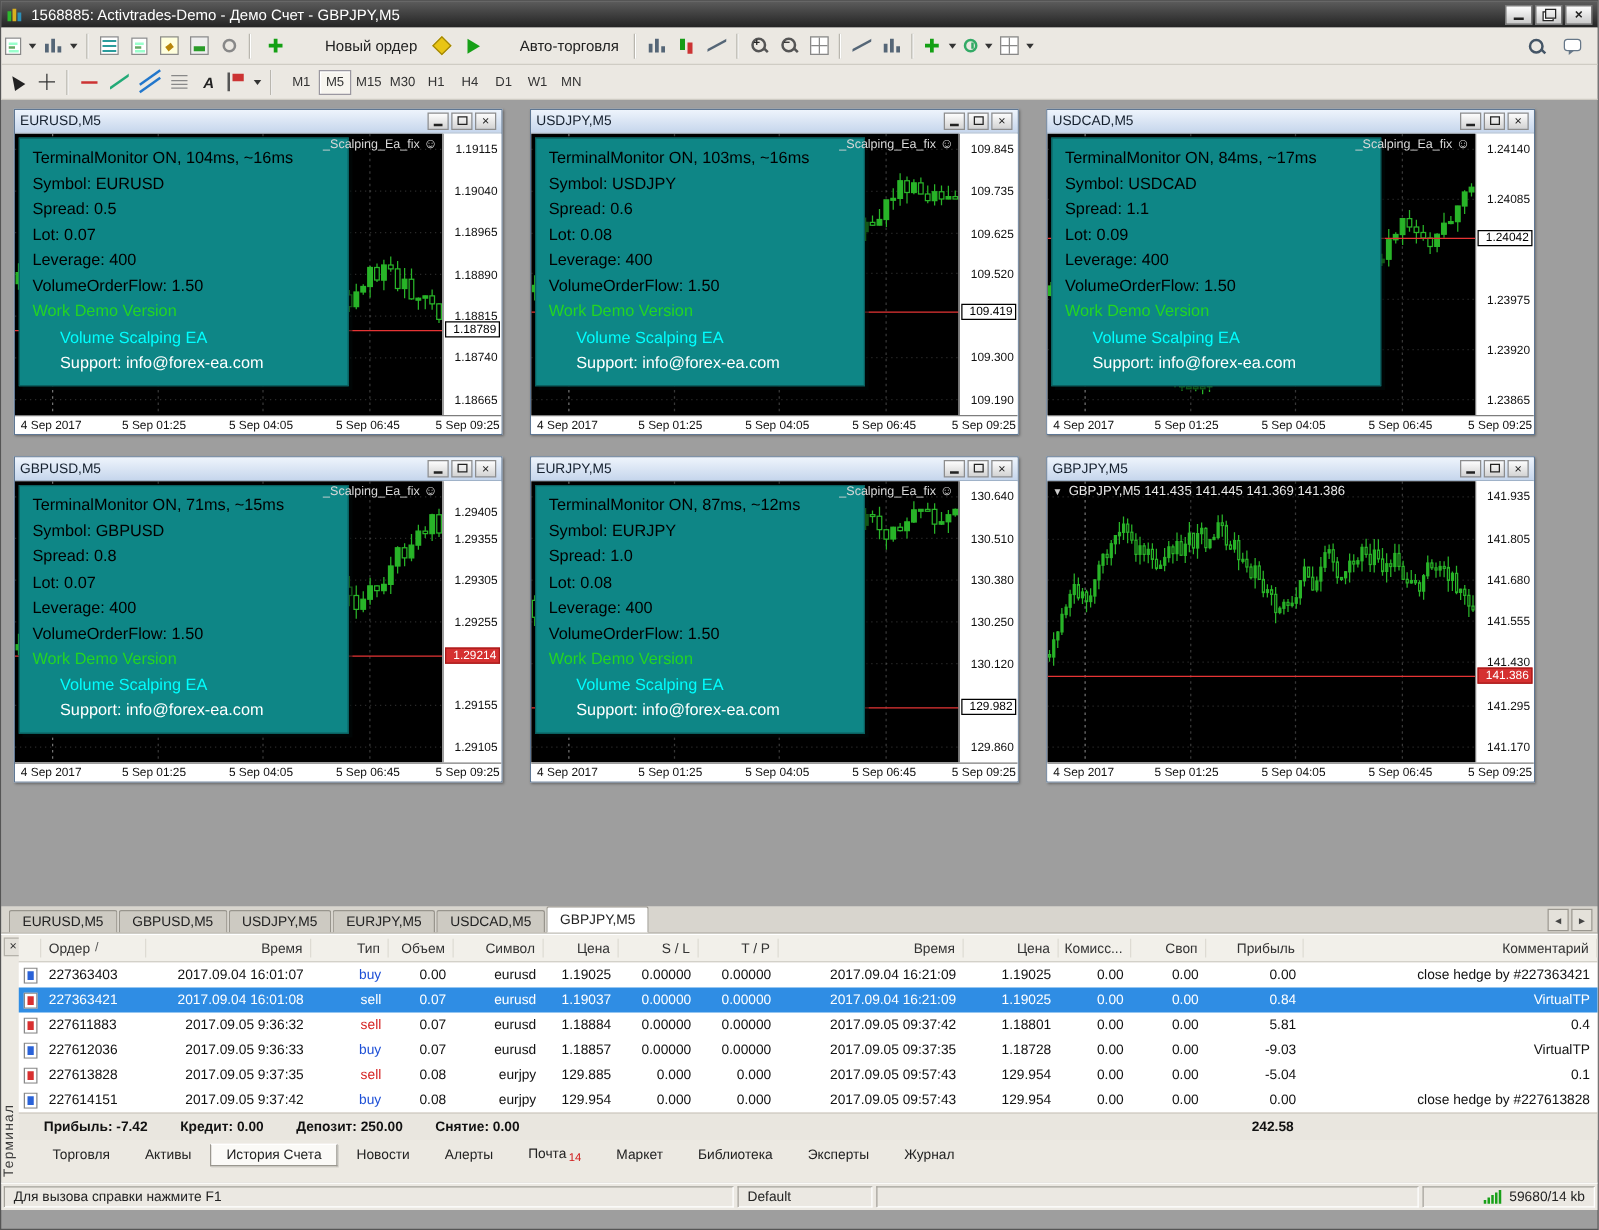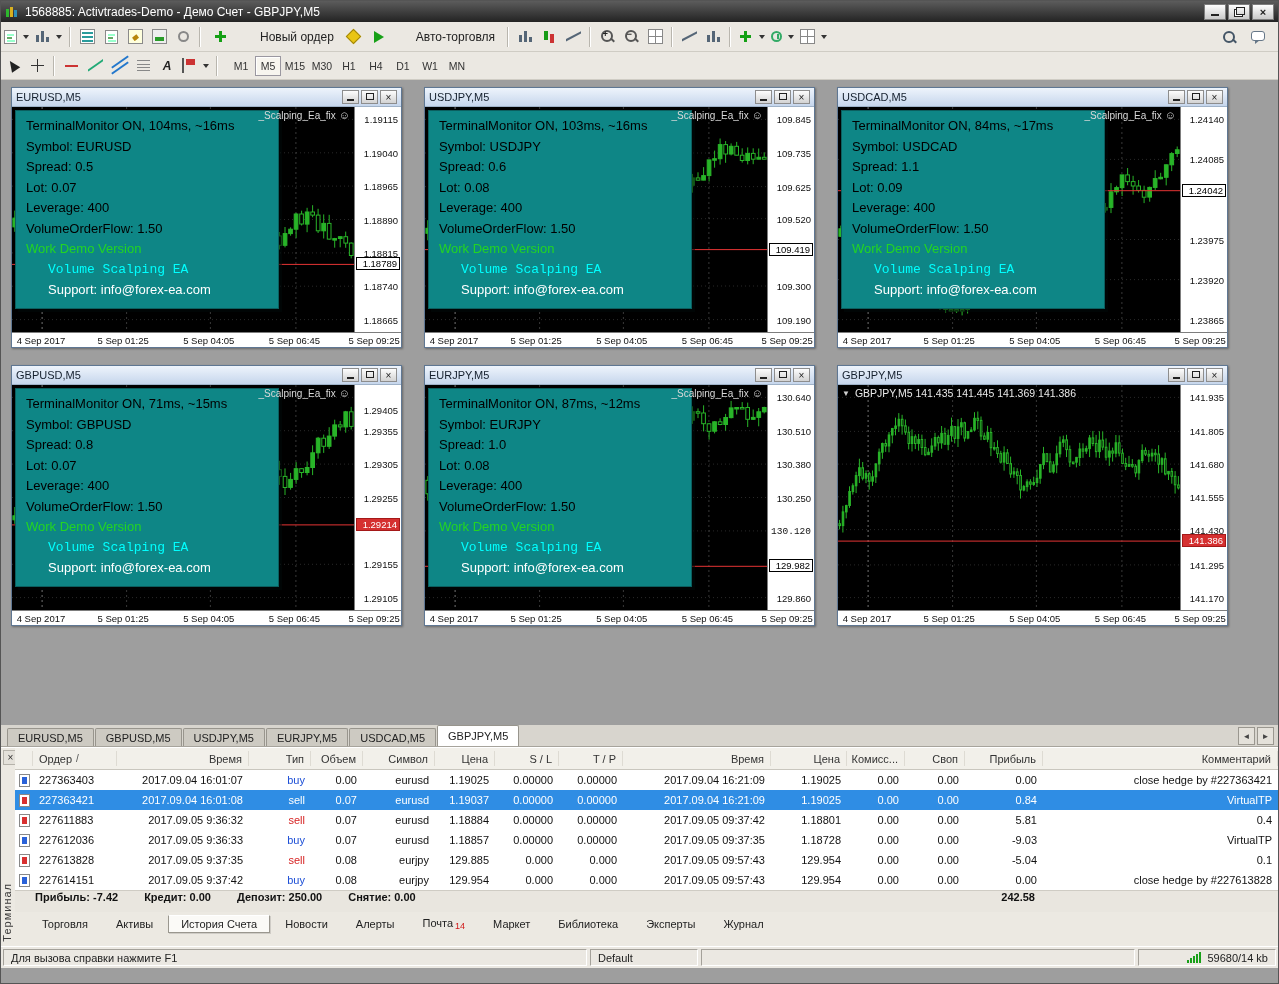--- a/index.html
+++ b/index.html
@@ -104,21 +104,21 @@
   .ylab{position:absolute;right:3px;font-size:9.5px;color:#111;}
   .ymark{position:absolute;left:1px;right:1px;height:13px;background:#fff;border:1px solid #000;color:#000;
          font-size:9.5px;display:flex;align-items:center;justify-content:flex-end;padding-right:2px;box-sizing:border-box;}
   .ymark.red{background:#d53030;border-color:#a51818;color:#fff;}
   .axis-x{position:absolute;left:0;right:0;bottom:0;height:15px;background:#fff;border-top:1px solid #7d7d7d;box-sizing:border-box;}
   .xlab{position:absolute;top:2px;font-size:9.5px;color:#111;white-space:nowrap;}
   .ea-panel{position:absolute;left:3px;top:3px;width:264px;background:#0e8686;border:1px solid #0b5f5f;
             box-shadow:3px 3px 0 rgba(0,10,10,.55);padding:5px 10px 7px 10px;box-sizing:border-box;}
   .ea-line{font-size:13px;line-height:20.5px;color:#000000;white-space:nowrap;}
   .ea-6{color:#23d523;}
-  .ea-7{color:#00ffff;padding-left:22px;font-family:Liberation Mono, monospace;}
+  .ea-7{color:#00ffff;padding-left:22px;}
   .ea-8{color:#ffffff;padding-left:22px;}
   .ea-label{position:absolute;top:2px;right:4px;font-size:10px;color:#d9d9d9;display:flex;align-items:center;gap:3px;}
   .ea-face{font-size:11px;}
   .ohlc{position:absolute;top:2px;left:4px;font-size:10.5px;color:#e9e9e9;display:flex;gap:5px;align-items:center;}
   .ohlc-arrow{font-size:8px;color:#cfcfcf;}
 
   
   #charttabs{height:21px;background:#d8d5ce;display:flex;align-items:flex-end;border-bottom:1px solid #a7a49c;
              flex:0 0 auto;position:relative;padding-left:6px;}
   #charttabs-list{display:flex;align-items:flex-end;height:100%;}
@@ -147,21 +147,21 @@
   .c{padding:0 6px;text-align:right;white-space:nowrap;overflow:hidden;box-sizing:border-box;}
   .c-icon{padding:0 2px 0 4px;display:flex;align-items:center;}
   .c-order{text-align:left;}
   .doc-icon{width:9px;height:11px;background:#fff;border:1px solid #888;position:relative;display:inline-block;}
   .doc-icon::after{content:"";position:absolute;inset:2px;background:#2a62d8;}
   .trow.sell .doc-icon::after{background:#d83030;}
   .trow.buy .c-type{color:#1d4fd6;}
   .trow.sell .c-type{color:#d62222;}
   .trow.selected{background:#2f8de4;}
   .trow.selected .c{color:#fff !important;}
-  #tsummary{height:21px;background:#e9e6df;border-top:1px solid #cfccc4;display:flex;
+  #tsummary{height:21px;background:#e9e6df;border-top:1px solid #cfccc4;display:flex;align-items:center;
             font-weight:bold;font-size:11px;color:#111;padding-left:20px;gap:26px;position:relative;flex:0 0 auto;}
   #tsummary .balance{position:absolute;right:243px;}
   #ttabs{height:24px;display:flex;align-items:center;padding-left:14px;gap:2px;flex:0 0 auto;}
   .ttab{padding:2px 12px;font-size:11px;color:#222;display:flex;align-items:flex-start;gap:2px;border:1px solid transparent;}
   .ttab.active{background:#fbfaf7;border:1px solid #9a978f;border-top-color:#fff;box-shadow:1px 1px 0 rgba(0,0,0,.12);}
   .badge{color:#d01818;font-size:9px;margin-top:4px;}
 
   
   #statusbar{height:22px;background:#ebe8e2;border-top:1px solid #fff;display:flex;align-items:center;
              gap:3px;padding:0 2px;flex:0 0 auto;box-sizing:border-box;}
@@ -1246,21 +1246,21 @@
           <span class="ea-label-text">_Scalping_Ea_fix</span>
           <span class="ea-face">☺</span>
         </div>
 
       </div>
       <div class="axis-y">
             <div class="ylab" style="top: 7.375px;">130.640</div>
             <div class="ylab" style="top: 40.75px;">130.510</div>
             <div class="ylab" style="top: 74.125px;">130.380</div>
             <div class="ylab" style="top: 107.5px;">130.250</div>
-            <div class="ylab" style="top: 140.875px; font-family: Liberation Mono, monospace;">130.120</div>
+            <div class="ylab" style="top: 140.875px;">130.120</div>
             <div class="ylab" style="top: 207.625px;">129.860</div>
             <div class="ymark" style="top: 174.304px;">129.982</div>
           </div>
       <div class="axis-x">
             <div class="xlab" style="left: 1.2%;">4 Sep 2017</div>
             <div class="xlab" style="left: 22%;">5 Sep 01:25</div>
             <div class="xlab" style="left: 44%;">5 Sep 04:05</div>
             <div class="xlab" style="left: 66%;">5 Sep 06:45</div>
             <div class="xlab" style="left: 86.5%;">5 Sep 09:25</div>
           </div>

